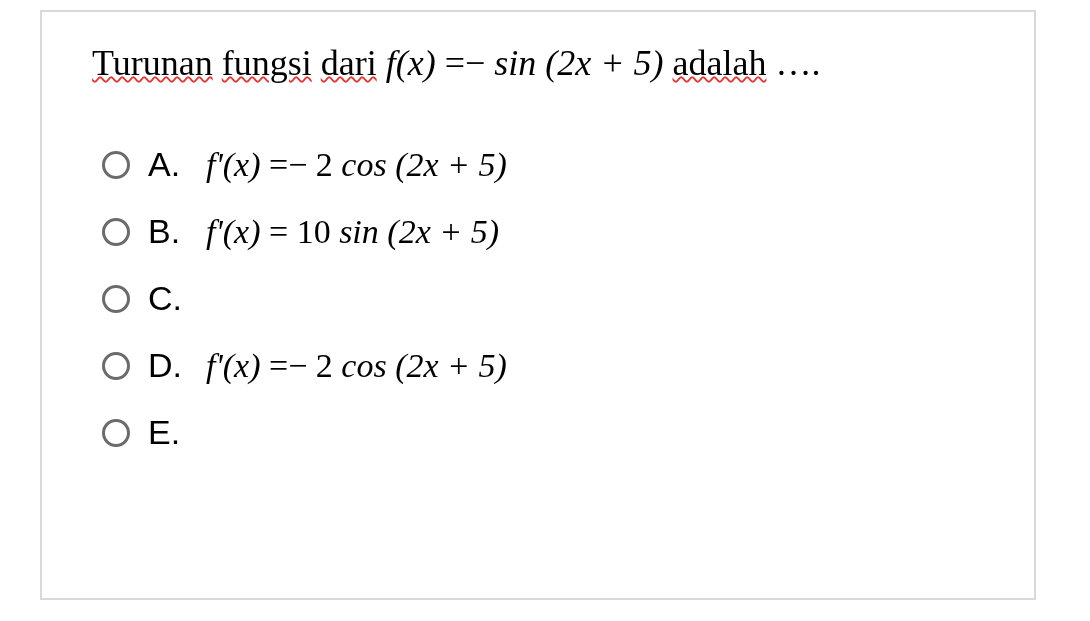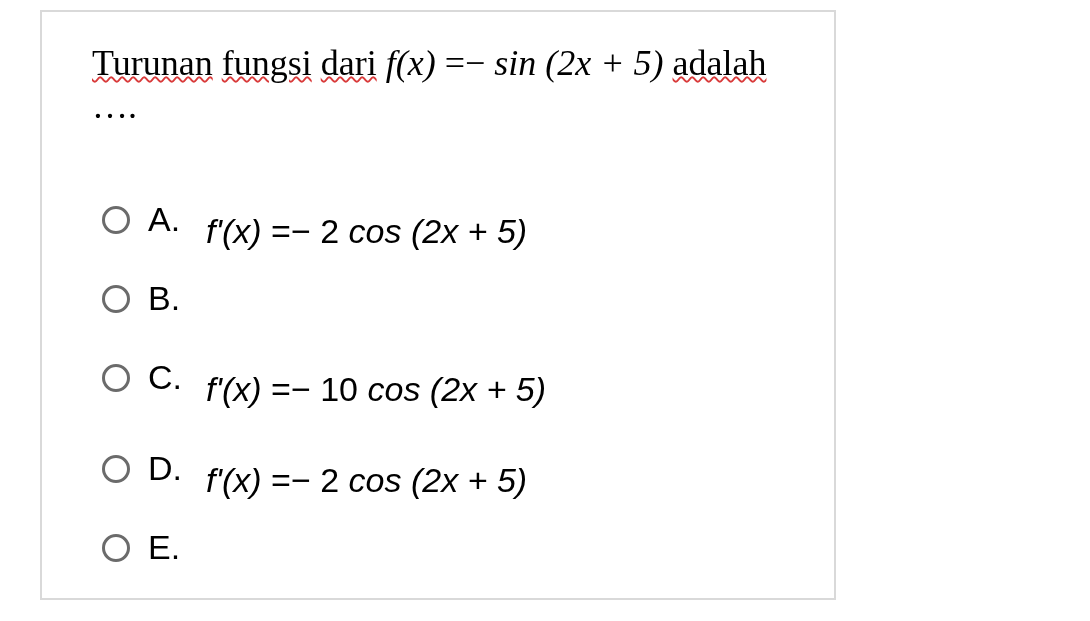--- a/index.html
+++ b/index.html
@@ -7,21 +7,21 @@
     padding: 0;
     background: #ffffff;
     width: 1090px;
     height: 621px;
     font-family: "Times New Roman", Times, serif;
   }
   .card {
     position: absolute;
     left: 40px;
     top: 10px;
-    width: 796px;
+    width: 996px;
     height: 590px;
     border: 2px solid #d9d9d9;
     box-sizing: border-box;
     padding: 30px 50px 40px 50px;
   }
   .question {
     font-size: 36px;
     color: #000;
     line-height: 1.2;
     margin-bottom: 60px;
@@ -56,22 +56,21 @@
     box-sizing: border-box;
     flex: 0 0 auto;
   }
   .letter {
     width: 40px;
     flex: 0 0 auto;
     font-family: Arial, Helvetica, sans-serif;
     font-weight: 400;
   }
   .ans {
-    font-family: Liberation Sans, sans-serif;
-    margin-top: 24px;
+    font-family: Liberation Serif, serif;
   }
   .ans .fprime { font-style: italic; }
   .ans .var   { font-style: italic; }
   .ans .fn    { font-style: italic; }
 </style>
 </head>
 <body>
 
 <div class="card">
 
@@ -96,28 +95,28 @@
       <span class="radio"></span>
       <span class="letter">A.</span>
       <span class="ans">
         <span class="fprime">f'(x)</span><span> =− 2 </span><span class="fn">cos</span><span class="var"> (2x + 5)</span>
       </span>
     </div>
 
     <div class="opt">
       <span class="radio"></span>
       <span class="letter">B.</span>
+      <span class="ans">
+        <span class="fprime">f'(x)</span><span> = 10 </span><span class="fn">sin</span><span class="var"> (2x + 5)</span>
+      </span>
     </div>
 
     <div class="opt">
       <span class="radio"></span>
       <span class="letter">C.</span>
-      <span class="ans">
-        <span class="fprime">f'(x)</span><span> =− 10 </span><span class="fn">cos</span><span class="var"> (2x + 5)</span>
-      </span>
     </div>
 
     <div class="opt">
       <span class="radio"></span>
       <span class="letter">D.</span>
       <span class="ans">
         <span class="fprime">f'(x)</span><span> =− 2 </span><span class="fn">cos</span><span class="var"> (2x + 5)</span>
       </span>
     </div>
 

